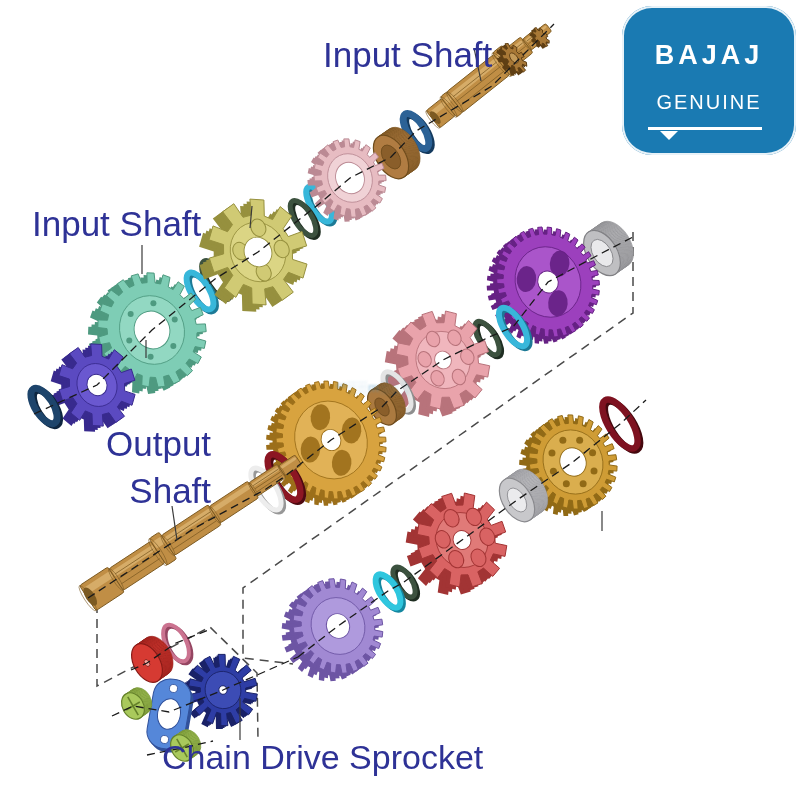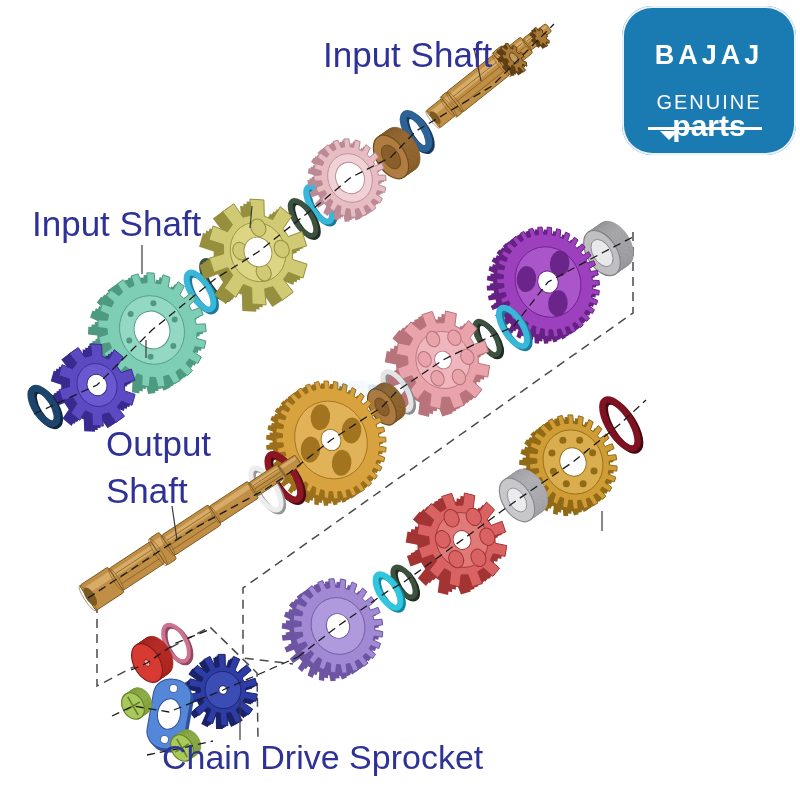--- a/index.html
+++ b/index.html
@@ -464,31 +464,30 @@
       </g>
       <g>
         <polyline points="240,698 240,740" fill="none" stroke="#3a3a3a" stroke-width="1.2"></polyline>
       </g>
     </svg>
 
   <div class="label" style="left:323px;top:37px;">Input Shaft</div>
 
   <div class="label" style="left:32px;top:206px;">Input Shaft</div>
 
-  <div class="label" style="left:106px;top:426px;">
+  <div class="label" style="left:106px;top:426px;text-align:right;">
     <div>Output</div>
     <div style="margin-top:10px;">Shaft</div>
   </div>
 
 
   <div class="label small" style="left:162px;top:740px;">Chain Drive Sprocket</div>
 
   <div class="watermark">ºº░░m░░░</div>
 
   <div class="logo">
     <div class="logo-brand">BAJAJ</div>
     <div class="logo-genuine">GENUINE</div>
-    <div class="logo-parts">parts</div>
     <div class="logo-underline"></div>
     <div class="logo-chevron"></div>
   </div>
 
 </div>
 
 </body></html>

